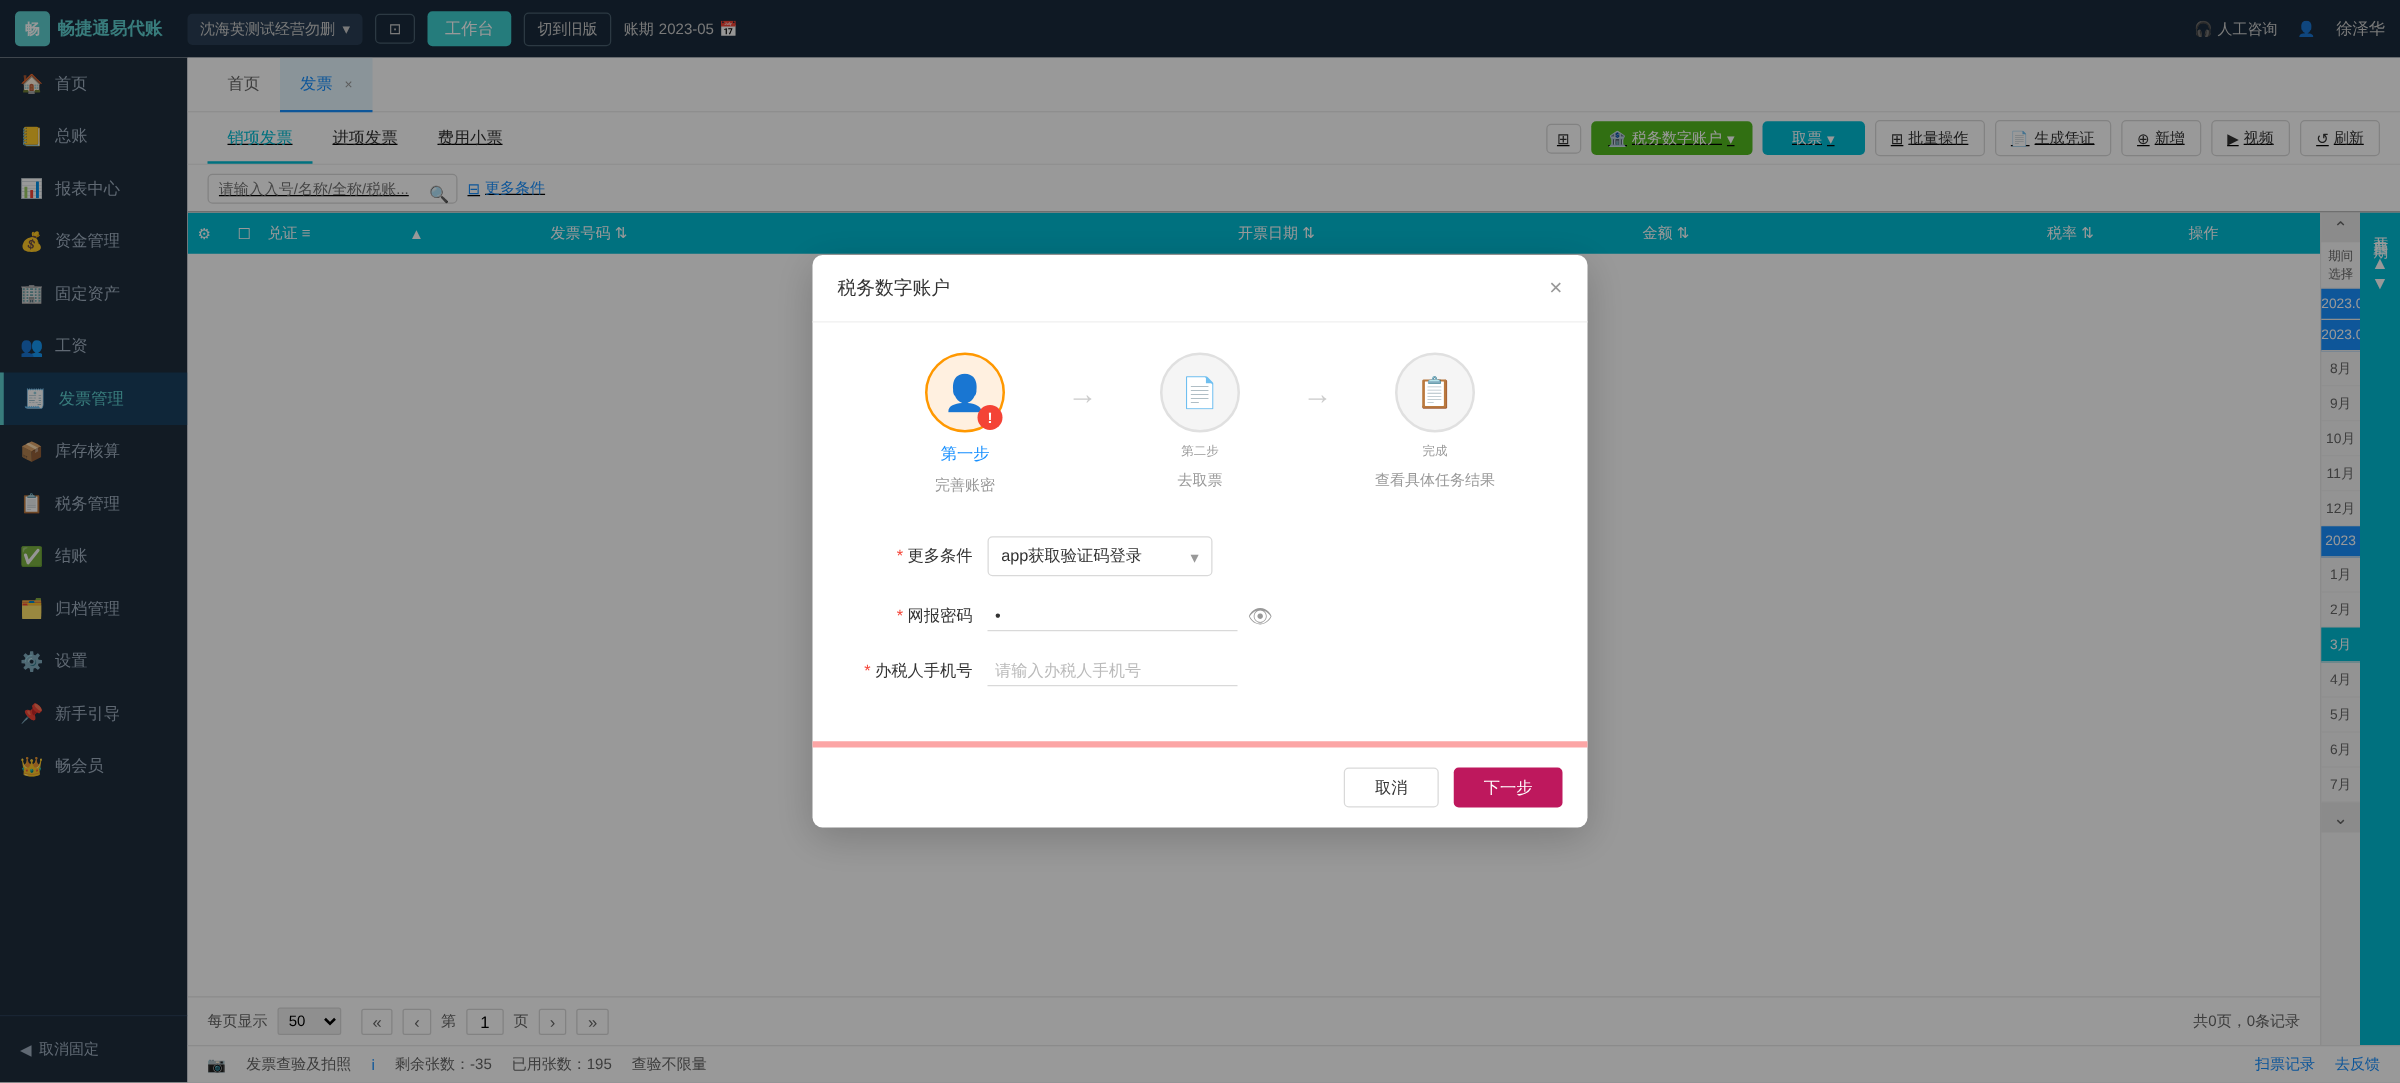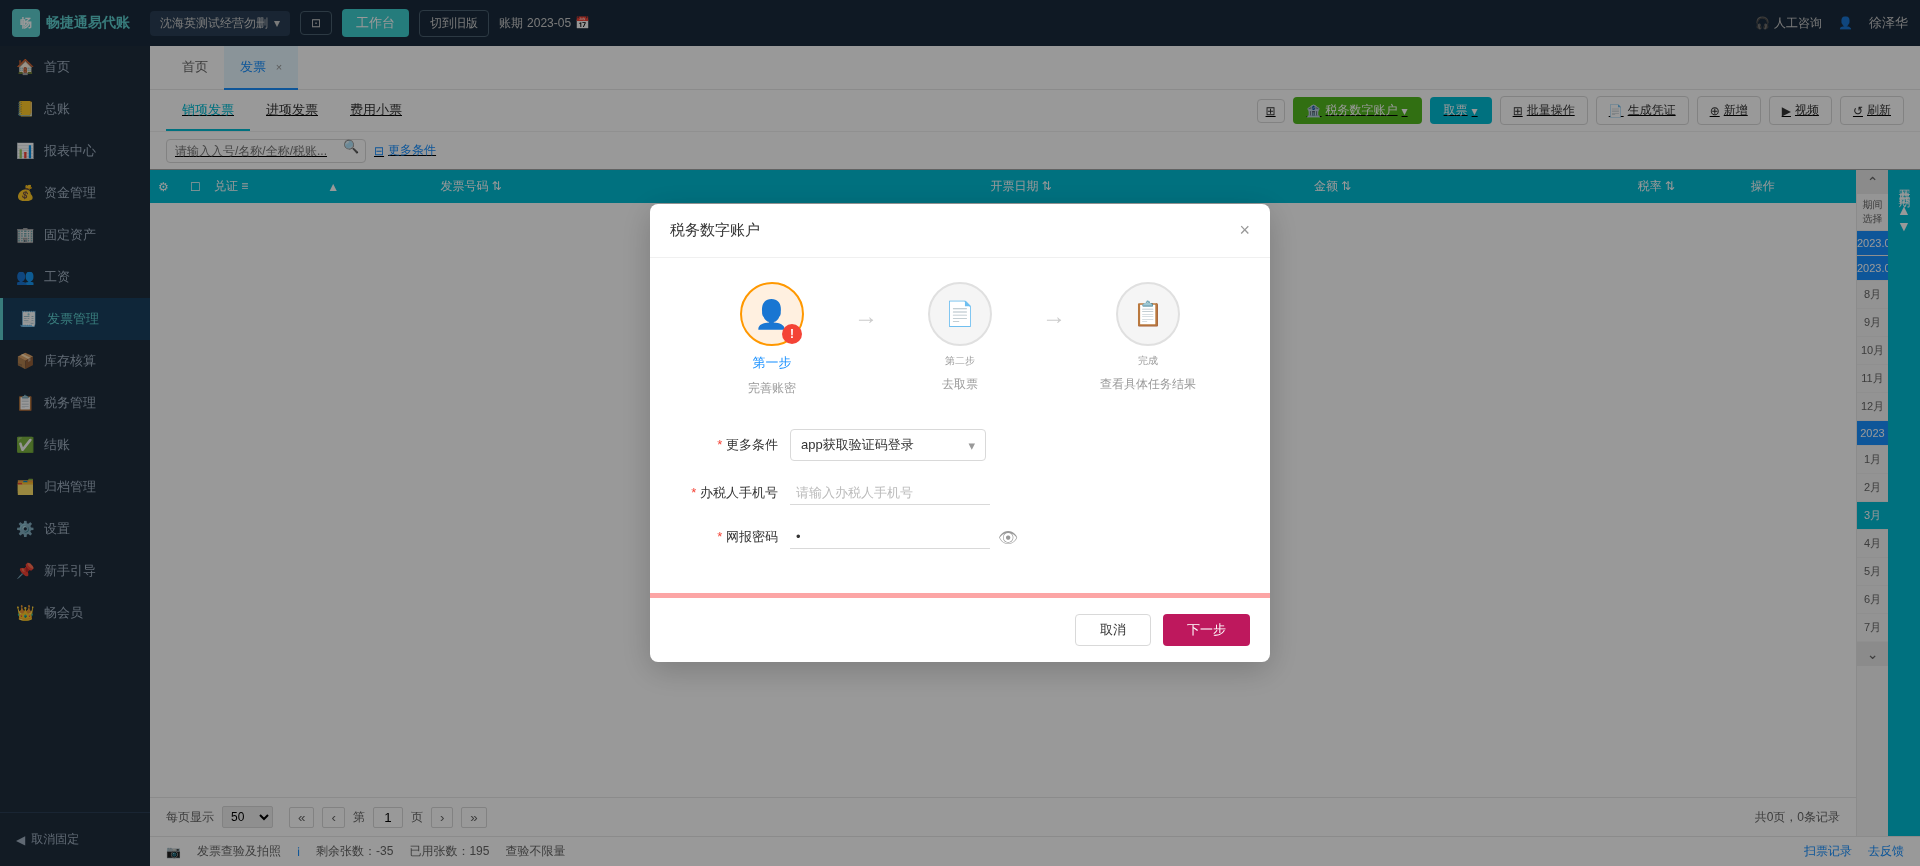--- a/index.html
+++ b/index.html
@@ -31,23 +31,23 @@
 
     
     .content-header { background: white; border-bottom: 1px solid #e8e8e8; padding: 0 16px; display: flex; align-items: center; gap: 0; height: 44px; }
     .tab-item { padding: 12px 16px; cursor: pointer; color: #666; font-size: 13px; border-bottom: 2px solid transparent; }
     .tab-item.active { color: #1890ff; border-bottom: 2px solid #1890ff; background: #e6f7ff; }
     .tab-close { margin-left: 6px; color: #999; font-size: 11px; }
     .invoice-tab { padding: 10px 16px; cursor: pointer; color: #333; font-size: 13px; border-bottom: 2px solid transparent; }
     .invoice-tab.active { color: #00bcd4; border-bottom: 2px solid #00bcd4; }
     .toolbar-btn { display: flex; align-items: center; gap: 4px; padding: 5px 12px; border: 1px solid #d9d9d9; border-radius: 4px; cursor: pointer; font-size: 12px; color: #333; background: white; }
     .toolbar-btn-green { background: #52b91f; border: none; color: white; padding: 5px 14px; border-radius: 4px; cursor: pointer; font-size: 12px; display: flex; align-items: center; gap: 4px; }
-    .toolbar-btn-teal { background: #00bcd4; border: none; color: white; padding: 5px 14px; border-radius: 4px; cursor: pointer; font-size: 12px; display: flex; align-items: center; gap: 4px; }
+    .toolbar-btn-teal { background: #00bcd4; border: none; color: white; padding: 5px 24px; border-radius: 4px; cursor: pointer; font-size: 12px; display: flex; align-items: center; gap: 4px; }
     .search-input { border: 1px solid #d9d9d9; border-radius: 4px; padding: 4px 30px 4px 8px; font-size: 12px; width: 200px; color: #999; outline: none; position: relative; }
-    .search-wrap { position: relative; display: flex; align-items: flex-start; }
+    .search-wrap { position: relative; display: flex; align-items: flex-end; }
     .search-icon-btn { position: absolute; right: 6px; color: #999; cursor: pointer; }
     .table-header { display: flex; align-items: center; background: #00bcd4; color: white; padding: 8px 0; font-size: 12px; }
     .th { padding: 0 8px; }
 
     
     .right-panel { width: 32px; background: #00bcd4; display: flex; flex-direction: column; align-items: center; cursor: pointer; }
     .right-panel-text { color: white; font-size: 12px; writing-mode: vertical-lr; padding: 10px 0; }
 
     
     .month-sidebar { width: 32px; background: #f5f5f5; display: flex; flex-direction: column; border-left: 1px solid #e8e8e8; }
@@ -85,21 +85,21 @@
     .step-error-badge { position: absolute; bottom: 0; right: 0; width: 20px; height: 20px; background: #f44336; border-radius: 50%; color: white; font-size: 12px; display: flex; align-items: center; justify-content: center; font-weight: bold; }
     .step-label { font-size: 13px; color: #1890ff; font-weight: 500; }
     .step-label-inactive { font-size: 10px; color: #999; }
     .step-desc { font-size: 12px; color: #999; }
     .step-arrow { display: flex; align-items: center; padding-top: 20px; color: #ccc; font-size: 24px; }
 
     
     .form-row { display: flex; align-items: center; margin-bottom: 20px; }
     .form-label { width: 100px; font-size: 13px; color: #333; text-align: right; padding-right: 12px; flex-shrink: 0; }
     .form-control { flex: 1; display: flex; align-items: center; }
-    .form-select { width: 196px; border: 1px solid #d9d9d9; border-radius: 4px; padding: 6px 10px; font-size: 13px; color: #333; cursor: pointer; display: flex; align-items: center; justify-content: space-between; }
+    .form-select { width: 180px; border: 1px solid #d9d9d9; border-radius: 4px; padding: 6px 10px; font-size: 13px; color: #333; cursor: pointer; display: flex; align-items: center; justify-content: space-between; }
     .form-input { width: 200px; border: none; border-bottom: 1px solid #d9d9d9; padding: 4px 6px; font-size: 13px; color: #333; outline: none; background: transparent; }
     .form-input::placeholder { color: #bbb; }
     .password-toggle { color: #999; cursor: pointer; margin-left: 8px; font-size: 16px; }
 
     
     .btn-cancel { border: 1px solid #d9d9d9; background: white; color: #333; padding: 6px 24px; border-radius: 4px; cursor: pointer; font-size: 13px; }
     .btn-next { background: #be185d; border: none; color: white; padding: 6px 24px; border-radius: 4px; cursor: pointer; font-size: 13px; }
 
     .filter-btn { display: flex; align-items: center; gap: 4px; color: #1890ff; cursor: pointer; font-size: 12px; padding: 4px 8px; }
   </style>
@@ -395,36 +395,36 @@
           <div class="form-select">
             <span>app获取验证码登录</span>
             <span style="color:#999;">▾</span>
           </div>
         </div>
       </div>
 
       <div class="form-row">
         <span class="form-label">
           <span style="color:#f44336;">*</span>
-          <span>办税人手机号</span>
-        </span>
-        <div class="form-control">
-          <input class="form-input" type="text" placeholder="请输入办税人手机号" style="">
-        </div>
-      </div>
-
-      <div class="form-row">
-        <span class="form-label">
-          <span style="color:#f44336;">*</span>
           <span>网报密码</span>
         </span>
         <div class="form-control">
           <input class="form-input" type="password" value="a" style="">
           <span class="password-toggle">👁</span>
         </div>
       </div>
+
+      <div class="form-row">
+        <span class="form-label">
+          <span style="color:#f44336;">*</span>
+          <span>办税人手机号</span>
+        </span>
+        <div class="form-control">
+          <input class="form-input" type="text" placeholder="请输入办税人手机号" style="">
+        </div>
+      </div>
     </div>
     <div class="modal-footer">
       <button class="btn-cancel">取消</button>
       <button class="btn-next">下一步</button>
     </div>
   </div>
 </div>
 
 </body></html>

